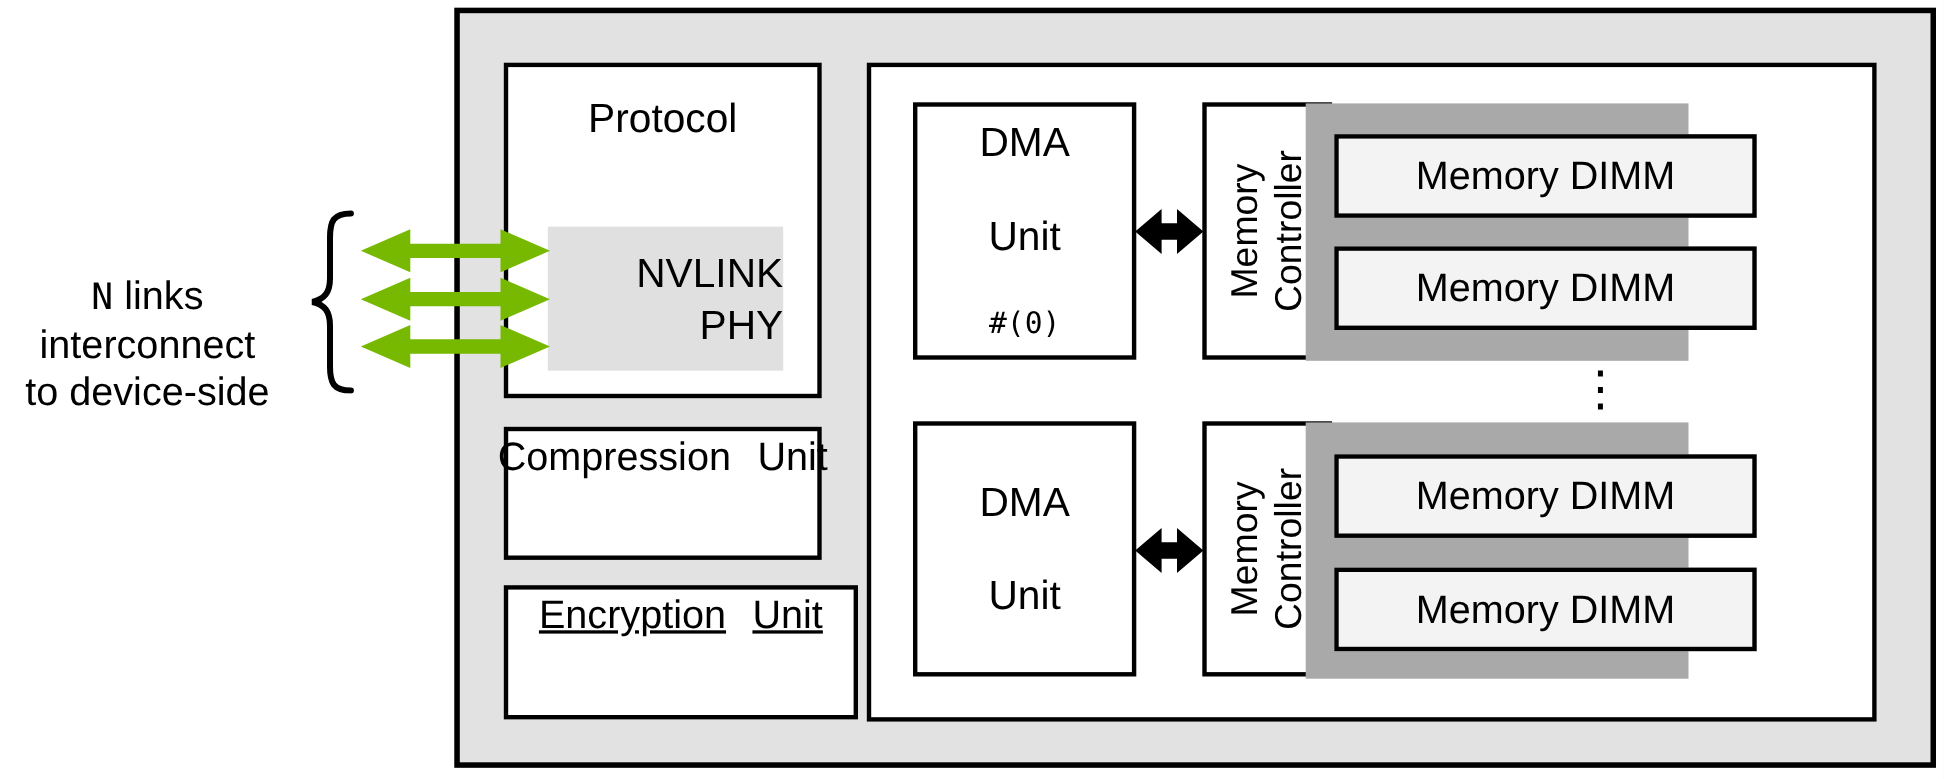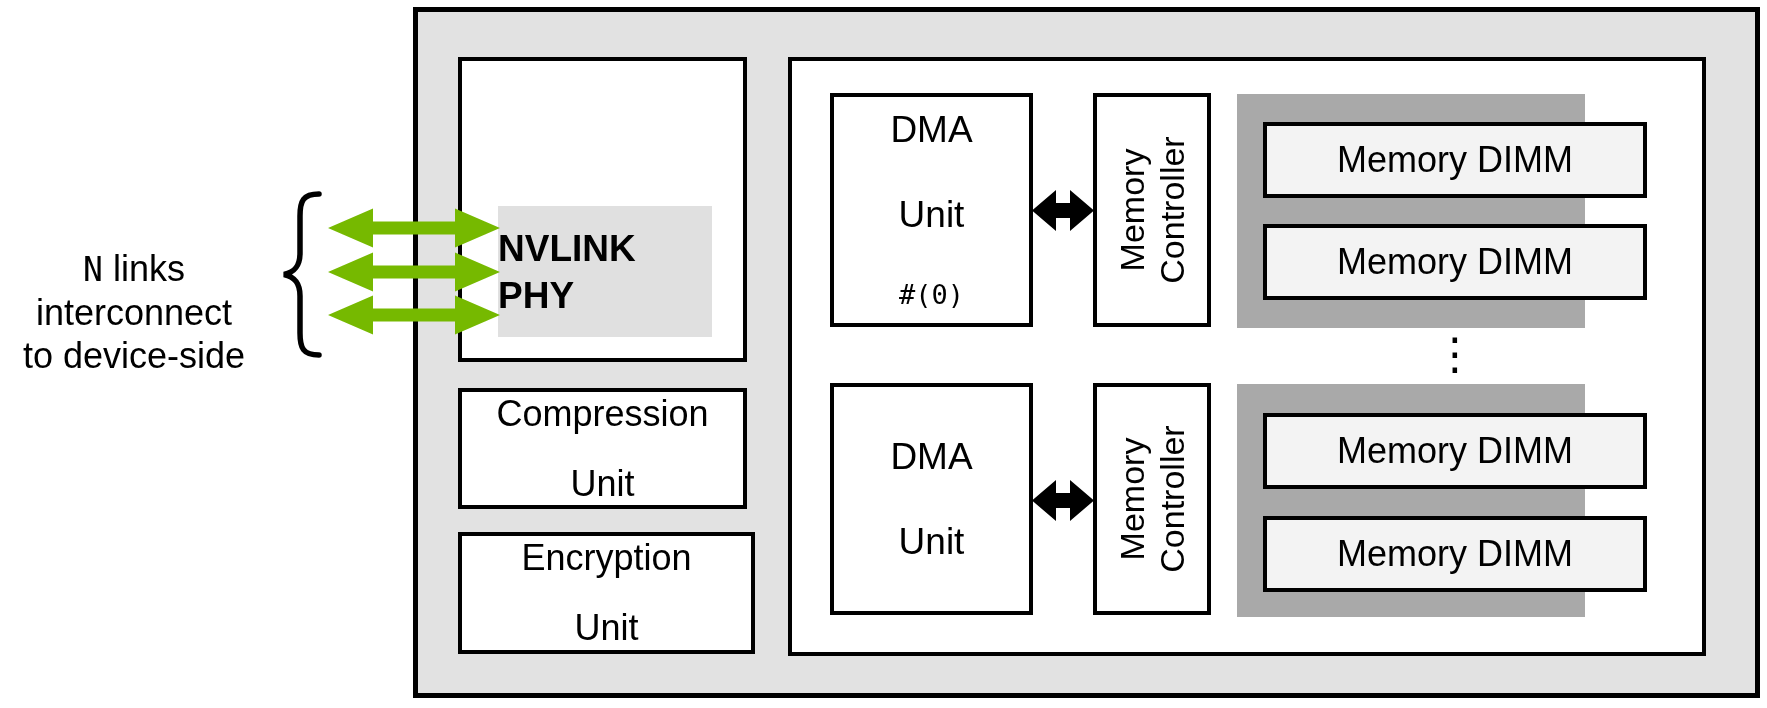--- a/index.html
+++ b/index.html
@@ -27,36 +27,36 @@
   .link-label{left:0;top:205px;width:268px;text-align:center;font-size:36px;line-height:43px;white-space:nowrap;margin-top:42px;}
   .mono{font-family:"DejaVu Sans Mono",monospace;font-size:33px;}
   .brace{left:277px;top:191px;width:48px;height:167px;color:var(--border);}
   .green-arrow{left:328px;width:172px;height:40px;color:var(--link-green);z-index:10;}
   .ga1{top:208px;} .ga2{top:252px;} .ga3{top:295px;}
 
   
   .unit-box{background:var(--unit-fill);border:4px solid var(--border);}
   .protocol-box{left:458px;top:57px;width:289px;height:305px;}
   .pe-label{position:absolute;top:22px;left:0;right:0;text-align:center;font-size:37px;line-height:50px;}
-  .nvlink-box{left:498px;top:206px;width:214px;height:131px;background:var(--nvlink-fill);display:flex;flex-direction:column;justify-content:center;text-align:left;font-size:37px;line-height:47px;font-weight:bold;}
-  .two-line-box{display:flex;flex-direction:column;justify-content:center;text-align:center;font-size:36px;line-height:46px;gap:24px;}
+  .nvlink-box{left:498px;top:206px;width:214px;height:131px;background:var(--nvlink-fill);display:flex;flex-direction:column;justify-content:center;text-align:right;font-size:37px;line-height:47px;}
+  .two-line-box{display:flex;flex-direction:row;justify-content:center;text-align:center;font-size:36px;line-height:46px;gap:24px;}
   .compression-box{left:458px;top:388px;width:289px;height:121px;}
-  .encryption-box{left:458px;top:532px;width:297px;height:122px;}
+  .encryption-box{left:458px;top:532px;width:322px;height:122px;text-decoration:underline;}
 
   
   .memory-box{left:788px;top:57px;width:918px;height:599px;}
   .dma-box{left:830px;width:203px;display:flex;flex-direction:column;justify-content:center;text-align:center;font-size:37px;line-height:50px;gap:35px;}
   .dma-r1{top:93px;height:234px;} .dma-r2{top:383px;height:232px;}
   .dma-index{font-family:"DejaVu Sans Mono",monospace;font-size:27px;line-height:40px;}
   .black-arrow{left:1031px;width:64px;height:45px;color:var(--arrow-black);z-index:5;}
   .ba-r1{top:188px;} .ba-r2{top:478px;}
   .mc-box{left:1093px;width:118px;}
   .mc-r1{top:93px;height:234px;} .mc-r2{top:383px;height:232px;}
   .mc-label{position:absolute;left:50%;top:50%;width:230px;transform:translate(-50%,-50%) rotate(-90deg);text-align:center;font-size:34px;line-height:40px;white-space:nowrap;}
-  .dimm-group{left:1237px;width:348px;background:var(--dimm-container-fill);}
+  .dimm-group{left:1187px;width:348px;background:var(--dimm-container-fill);}
   .dg-r1{top:94px;height:234px;} .dg-r2{top:384px;height:233px;}
   .dimm{position:absolute;left:26px;width:384px;height:76px;background:var(--dimm-fill);border:4px solid var(--border);display:flex;align-items:center;justify-content:center;font-size:36px;}
   .dimm-a{top:28px;} .dimm-b{top:130px;}
   .dg-r2 .dimm-a{top:29px;} .dg-r2 .dimm-b{top:132px;}
   .ellipsis{left:1405px;top:326px;width:100px;height:56px;text-align:center;font-family:"DejaVu Sans",sans-serif;font-size:44px;line-height:56px;}
   svg{display:block;width:100%;height:100%;}
 </style>
 </head>
 <body>
 
@@ -87,20 +87,21 @@
   <div class="abs green-arrow ga3">
     <svg viewBox="0 0 172 40" aria-hidden="true">
         <polygon fill="currentColor" points="0,20 45,0.5 45,13.5 127,13.5 127,0.5 172,20 127,39.5 127,26.5 45,26.5 45,39.5"></polygon>
       </svg>
   </div>
 
   <div class="abs outer-box"></div>
 
   <div class="abs unit-box protocol-box">
     <div class="pe-label">
+      <div>Protocol</div>
     </div>
   </div>
   <div class="abs nvlink-box">
     <div>NVLINK</div>
     <div>PHY</div>
   </div>
 
   <div class="abs unit-box two-line-box compression-box">
     <div>Compression</div>
     <div>Unit</div>

